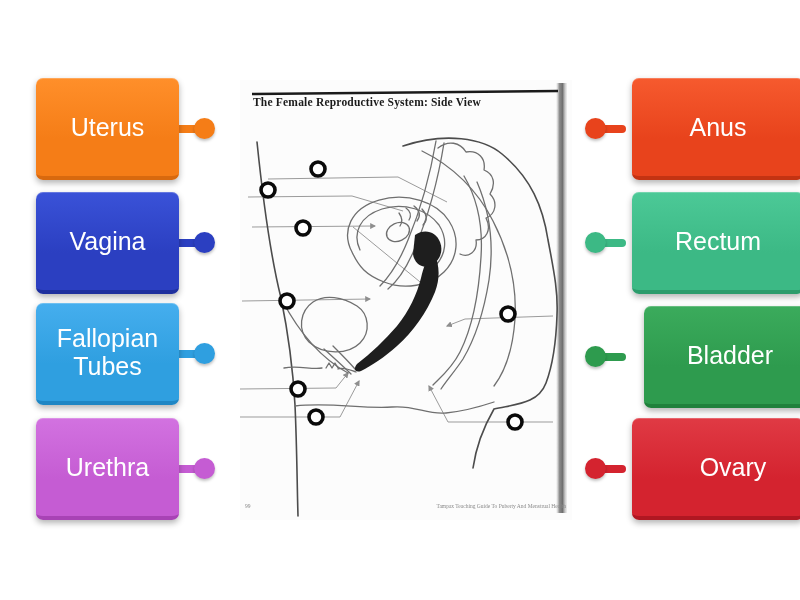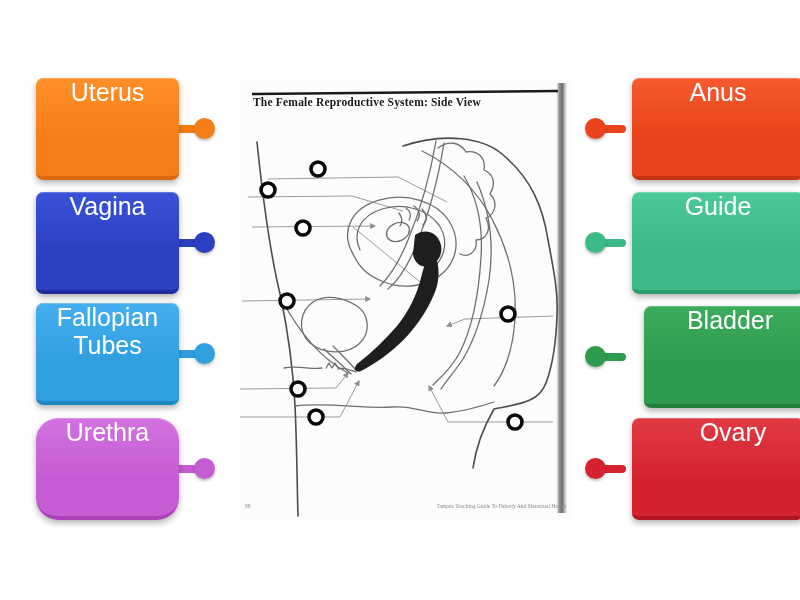--- a/index.html
+++ b/index.html
@@ -6,42 +6,42 @@
   body{
     width:800px;height:600px;position:relative;overflow:hidden;
     background:#ffffff;
     font-family:"Liberation Sans", sans-serif;
   }
   
   .tile-group{position:absolute;height:102px;width:180px;}
   .tile{
     position:absolute;top:0;height:102px;box-sizing:border-box;
     border-radius:7px;
-    display:flex;align-items:flex-start;justify-content:center;text-align:center;
+    display:flex;align-items:center;justify-content:center;text-align:center;
     color:#ffffff;font-size:25px;line-height:1.12;padding:0 6px;
     box-shadow:0 3px 6px rgba(0,0,0,.30), inset 0 1px 0 rgba(255,255,255,.22);
     cursor:grab;
   }
   .left-group .tile{left:0;width:143px;}
   .right-group .tile{left:48px;width:172px;}
   .stem{position:absolute;top:47px;height:8px;width:28px;border-radius:4px;}
   .left-group .stem{left:136px;}
   .right-group .stem{left:14px;}
   .dot{position:absolute;top:40px;width:21px;height:21px;border-radius:50%;
        box-shadow:0 2px 3px rgba(0,0,0,.25);}
   .left-group .dot{left:158px;}
   .right-group .dot{left:1px;}
   
   .t-uterus{background:linear-gradient(180deg,#ff8f2a,#f57d17 62%);border-bottom:4px solid #d8690e;}
   .b-uterus{background:#f57d17;}
   .t-vagina{background:linear-gradient(180deg,#3a52d8,#2b3fc1 62%);border-bottom:4px solid #1e2f9d;}
   .b-vagina{background:#2b3fc1;}
   .t-fallopian{background:linear-gradient(180deg,#45aeee,#2f9fe0 62%);border-bottom:4px solid #1f86c4;}
   .b-fallopian{background:#2f9fe0;}
-  .t-urethra{background:linear-gradient(180deg,#d272e0,#c55cd3 62%);border-bottom:4px solid #a843b5;border-radius:22px;}
+  .t-urethra{background:linear-gradient(180deg,#d272e0,#c55cd3 62%);border-bottom:4px solid #a843b5;}
   .b-urethra{background:#c55cd3;}
   .t-anus{background:linear-gradient(180deg,#f65a2e,#e8431c 62%);border-bottom:4px solid #c43312;}
   .b-anus{background:#e8431c;}
   .t-rectum{background:linear-gradient(180deg,#4cc997,#3cb985 62%);border-bottom:4px solid #2c9c6c;}
   .b-rectum{background:#3cb985;}
   .t-bladder{background:linear-gradient(180deg,#3bab5c,#2e9b4e 62%);border-bottom:4px solid #20813c;margin-left:12px;}
   .b-bladder{background:#2e9b4e;}
   .t-ovary{background:linear-gradient(180deg,#e03a44,#d4232f 62%);border-bottom:4px solid #b01722;padding-left:36px;}
   .b-ovary{background:#d4232f;}
   
@@ -91,21 +91,21 @@
   <div class="stem b-anus"></div>
   <div class="dot b-anus"></div>
   <div class="tile t-anus">
     <span>Anus</span>
   </div>
 </div>
 <div class="tile-group right-group" style="left:584px;top:192px">
   <div class="stem b-rectum"></div>
   <div class="dot b-rectum"></div>
   <div class="tile t-rectum">
-    <span>Guide</span>
+    <span>Rectum</span>
   </div>
 </div>
 <div class="tile-group right-group" style="left:584px;top:306px">
   <div class="stem b-bladder"></div>
   <div class="dot b-bladder"></div>
   <div class="tile t-bladder">
     <span>Bladder</span>
   </div>
 </div>
 <div class="tile-group right-group" style="left:584px;top:418px">

